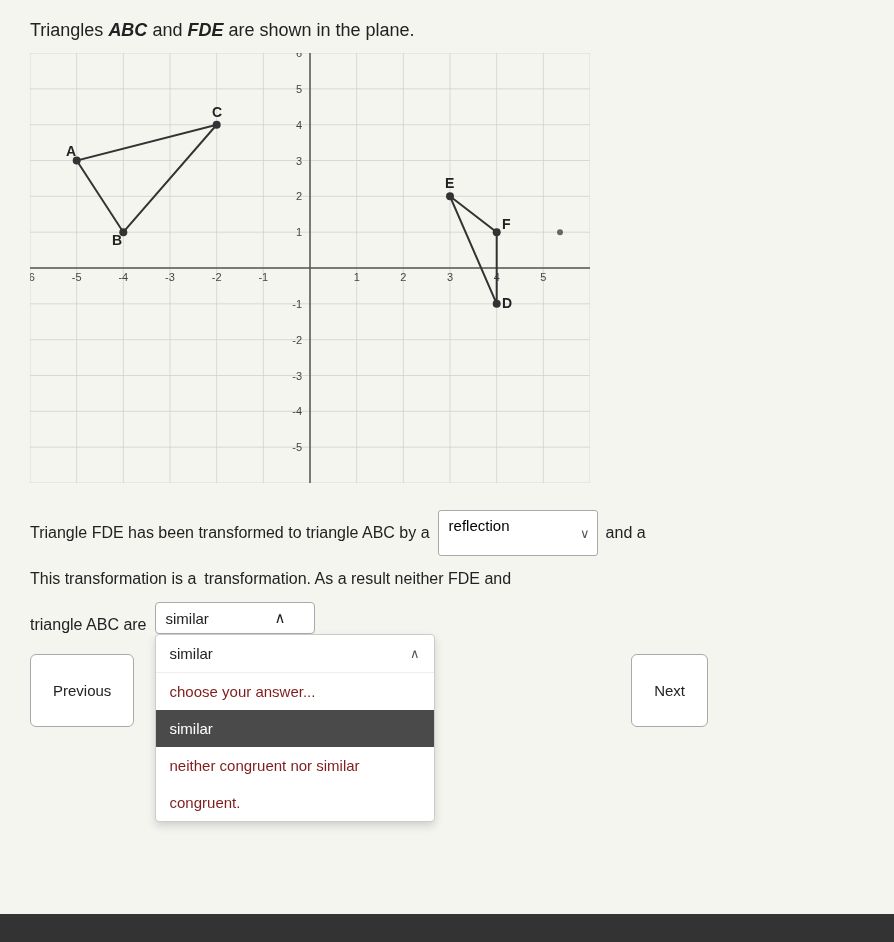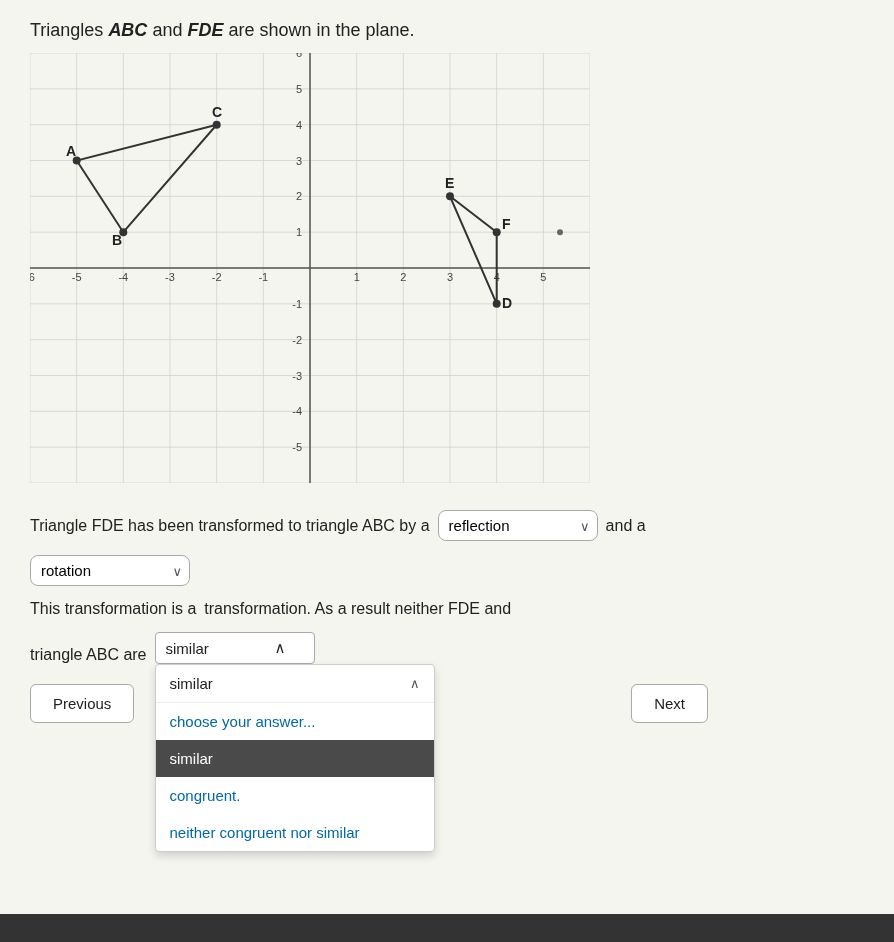--- a/index.html
+++ b/index.html
@@ -65,22 +65,22 @@
       right: 8px;
       top: 50%;
       transform: translateY(-50%);
       pointer-events: none;
       font-size: 13px;
       color: #555;
     }
 
     .dropdown-wrapper select {
       border: 1px solid #aaa;
-      border-radius: 8px;
-      padding: 6px 28px 6px 10px;
+      border-radius: 3px;
+      padding: 6px 28px 21px 10px;
       font-size: 15px;
       background: white;
       appearance: none;
       -webkit-appearance: none;
       cursor: pointer;
       min-width: 160px;
     }
 
     .open-dropdown-display {
       border: 1px solid #aaa;
@@ -105,21 +105,21 @@
       border-radius: 4px;
       width: 280px;
       z-index: 100;
       box-shadow: 0 4px 8px rgba(0,0,0,0.15);
     }
 
     .open-dropdown-list .list-item {
       padding: 10px 14px;
       font-size: 15px;
       cursor: pointer;
-      color: #0369a1;
+      color: #7f1d1d;
     }
 
     .list-item-header {
       display: flex;
       justify-content: space-between;
       align-items: center;
       padding: 10px 14px;
       font-size: 15px;
       cursor: pointer;
       color: #222;
@@ -144,21 +144,21 @@
       justify-content: space-between;
       align-items: flex-start;
       margin-top: 20px;
       width: 100%;
     }
 
     .prev-btn, .next-btn {
       border: 1px solid #aaa;
       background: white;
       border-radius: 6px;
-      padding: 10px 22px;
+      padding: 27px 22px;
       font-size: 15px;
       cursor: pointer;
       color: #222;
     }
 
     .bottom-bar {
       position: fixed;
       bottom: 0;
       left: 0;
       width: 894px;
@@ -274,30 +274,20 @@
         <select>
           <option>reflection</option>
           <option>rotation</option>
           <option>translation</option>
           <option>dilation</option>
         </select>
       </div>
       <span>and a</span>
     </div>
 
-    <div class="answer-row">
-      <div class="dropdown-wrapper">
-        <select>
-          <option>rotation</option>
-          <option>reflection</option>
-          <option>translation</option>
-          <option>dilation</option>
-        </select>
-      </div>
-    </div>
 
     <div class="answer-row">
       <span>This transformation is a</span>
       <span>transformation. As a result neither FDE and</span>
     </div>
 
     <div class="answer-row" style="align-items: flex-end;">
       <span>triangle ABC are</span>
       <div style="position:relative; display:inline-block;">
         
@@ -315,25 +305,25 @@
 
           <div class="list-item">
             <span>choose your answer...</span>
           </div>
 
           <div class="list-item-selected">
             <span>similar</span>
           </div>
 
           <div class="list-item">
+            <span>neither congruent nor similar</span>
+          </div>
+
+          <div class="list-item">
             <span>congruent.</span>
-          </div>
-
-          <div class="list-item">
-            <span>neither congruent nor similar</span>
           </div>
         </div>
       </div>
     </div>
 
   </div>
 
   <div class="nav-row">
     <button class="prev-btn">Previous</button>
     <button class="next-btn">Next</button>

